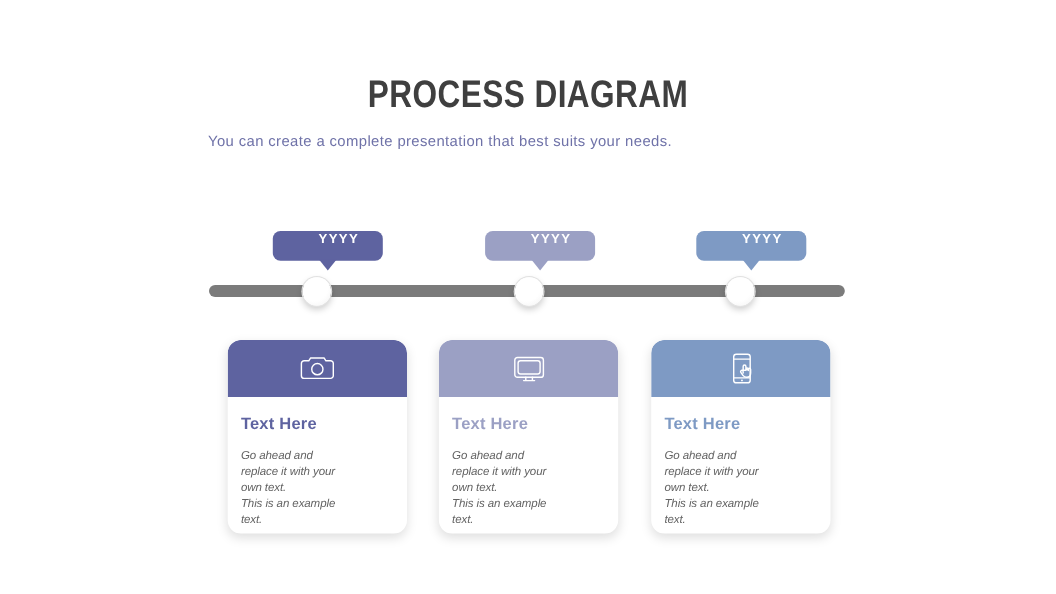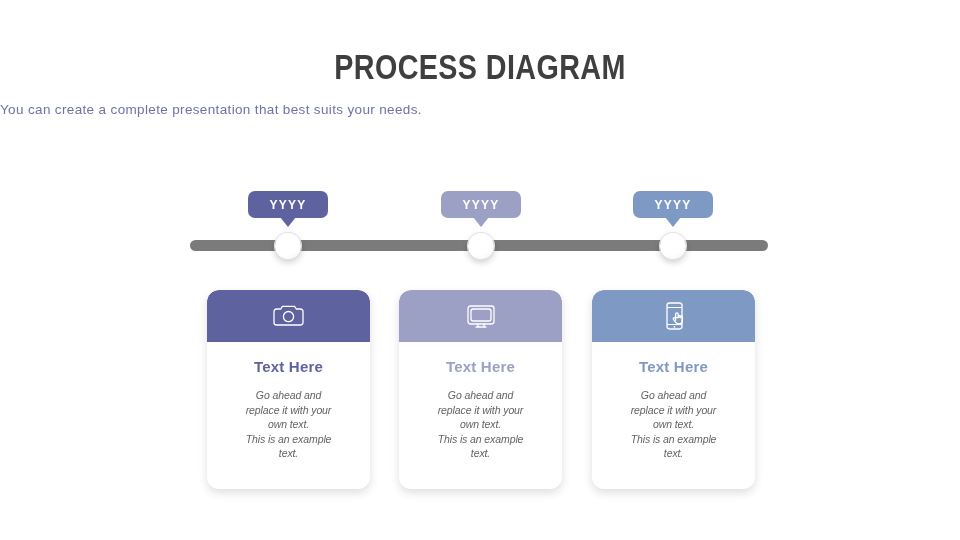--- a/index.html
+++ b/index.html
@@ -11,20 +11,21 @@
     height: 540px;
     background: #ffffff;
     font-family: "Liberation Sans", sans-serif;
     overflow: hidden;
     position: relative;
   }
 
   .slide {
     position: absolute;
     inset: 0;
+    margin-top: 19px;
   }
 
   
   .page-title {
     position: absolute;
     top: 48px;
     left: 0;
     width: 960px;
     text-align: center;
     font-family: "Liberation Sans Narrow", "Liberation Sans", sans-serif;
@@ -33,21 +34,21 @@
     letter-spacing: 0.5px;
     color: #3f3f3f;
     transform: scaleX(0.82);
     line-height: 1.1;
   }
   .page-subtitle {
     position: absolute;
     top: 102px;
     left: 0;
     width: 800px;
-    text-align: left;
+    text-align: center;
     font-size: 13.5px;
     letter-spacing: 0.35px;
     color: #6f72a8;
   }
 
   
   .timeline-bar {
     position: absolute;
     left: 190px;
     top: 240px;
@@ -74,22 +75,23 @@
     position: absolute;
     top: 191px;
     width: 80px;
     height: 27px;
     border-radius: 7px;
     color: #ffffff;
     font-size: 12px;
     font-weight: bold;
     letter-spacing: 1.2px;
     display: flex;
-    align-items: center;
+    align-items: flex-start;
     justify-content: center;
+    padding-left: 20px;
   }
   .year-badge .tail {
     position: absolute;
     bottom: -9px;
     left: 50%;
     margin-left: -8px;
     width: 0;
     height: 0;
     border-left: 8px solid transparent;
     border-right: 8px solid transparent;
@@ -119,22 +121,22 @@
     border-top-right-radius: 12px;
     display: flex;
     align-items: center;
     justify-content: center;
   }
   .card-header svg {
     display: block;
   }
 
   .card-body {
-    padding: 16px 12px 28px 12px;
-    text-align: center;
+    padding: 16px 12px 5px 12px;
+    text-align: left;
   }
   .card-heading {
     font-size: 15px;
     font-weight: bold;
     margin-bottom: 13px;
     letter-spacing: 0.2px;
   }
   .card-text {
     font-size: 10.5px;
     line-height: 14.5px;

